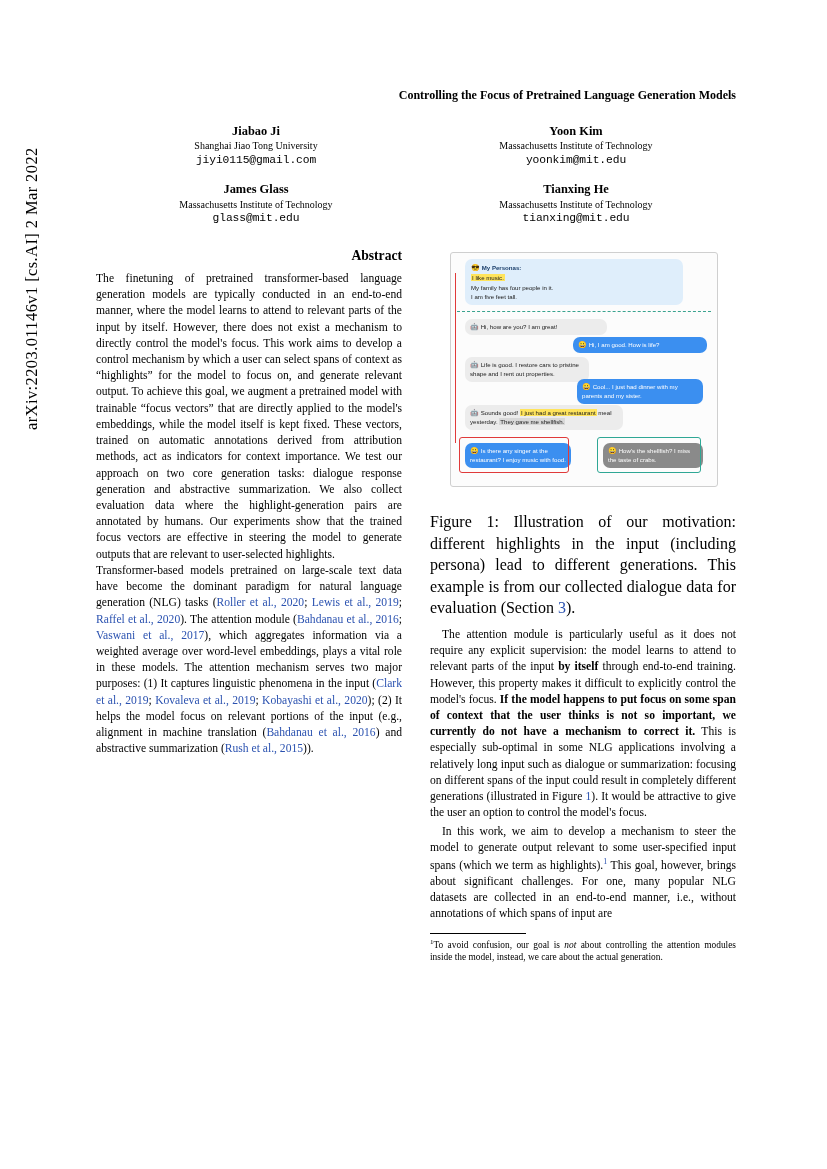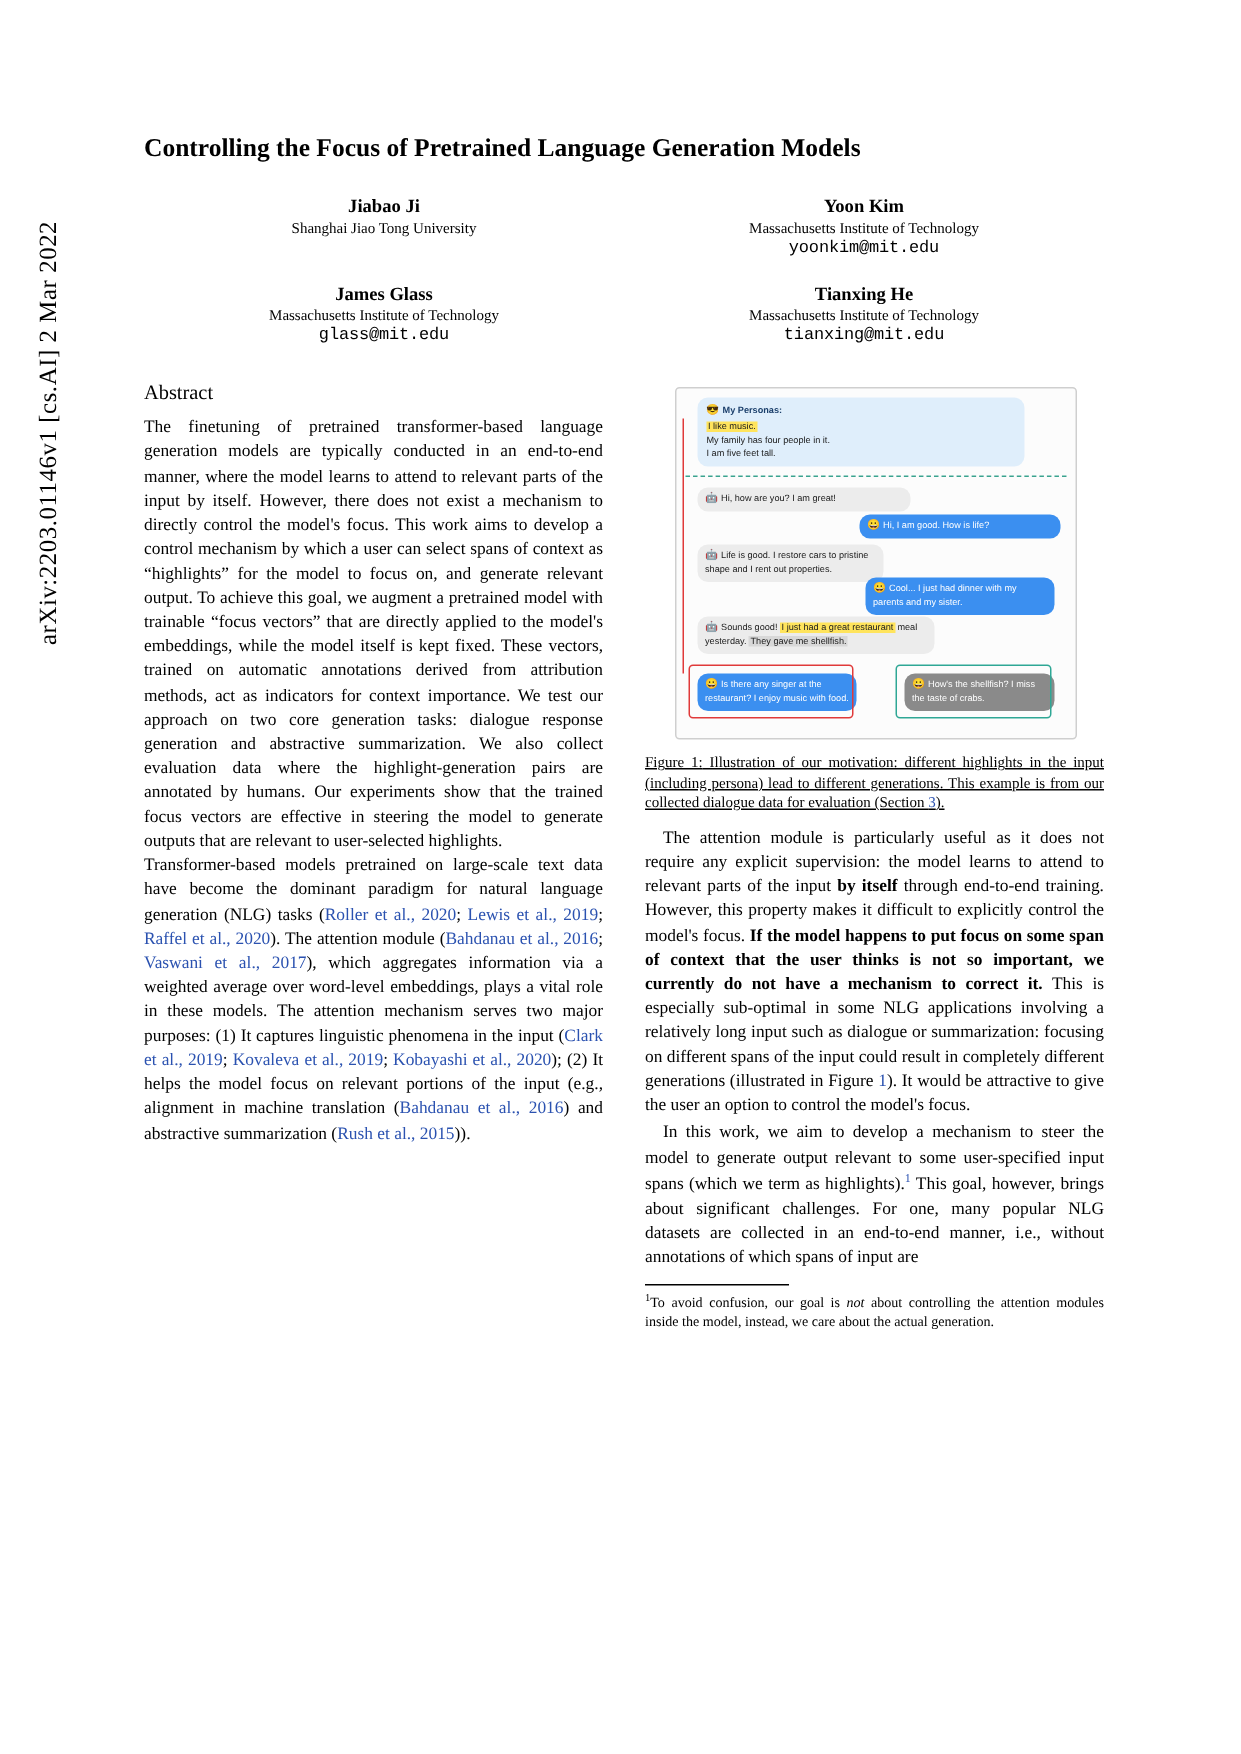--- a/index.html
+++ b/index.html
@@ -34,22 +34,22 @@
     color: #000;
     white-space: nowrap;
   }
   .content {
     position: absolute;
     left: 96px;
     top: 88px;
     width: 640px;
   }
   .title {
-    text-align: left;
-    font-size: 17px;
+    text-align: right;
+    font-size: 12px;
     font-weight: bold;
     line-height: 1.25;
     margin: 0 0 20px 0;
   }
   .authors {
     display: flex;
     width: 100%;
     margin-bottom: 6px;
   }
   .author-block {
@@ -75,23 +75,23 @@
     display: flex;
     margin-top: 22px;
     width: 100%;
   }
   .col {
     width: 306px;
   }
   .col.left { margin-right: 28px; }
 
   .sec-abstract {
-    text-align: left;
+    text-align: right;
     font-size: 13.6px;
-    font-weight: normal;
+    font-weight: bold;
     margin: 0 0 7px 0;
   }
   p.body {
     margin: 0 0 0 0;
     font-size: 11.6px;
     line-height: 1.40;
     text-align: justify;
     text-justify: inter-word;
     hyphens: auto;
   }
@@ -176,25 +176,24 @@
   .teal-box {
     position: absolute;
     border: 1px solid #2fa795;
     border-radius: 3px;
   }
   .red-line {
     position: absolute;
     border-left: 1px solid #e03a3a;
   }
   .fig-caption {
-    font-size: 10px;
+    font-size: 16px;
     line-height: 1.35;
     text-align: justify;
-    margin-top: 3px;
-    text-decoration: underline;
+    margin-top: 18px;
   }
   .fig-caption .lbl { }
   hr.fn-rule {
     border: none;
     border-top: 1px solid #000;
     width: 96px;
     margin: 10px 0 4px 0;
   }
   .footnote {
     font-size: 9.4px;
@@ -212,20 +211,21 @@
   <div class="arxiv-stamp">arXiv:2203.01146v1  [cs.AI]  2 Mar 2022</div>
 
   <div class="content">
 
     <div class="title">Controlling the Focus of Pretrained Language Generation Models</div>
 
     <div class="authors">
       <div class="author-block">
         <div class="author-name">Jiabao Ji</div>
         <div class="author-affil">Shanghai Jiao Tong University</div>
+        <div class="author-email">jiyi0115@gmail.com</div>
       </div>
       <div class="author-block">
         <div class="author-name">Yoon Kim</div>
         <div class="author-affil">Massachusetts Institute of Technology</div>
         <div class="author-email">yoonkim@mit.edu</div>
       </div>
     </div>
 
     <div class="authors authors-row2">
       <div class="author-block">

